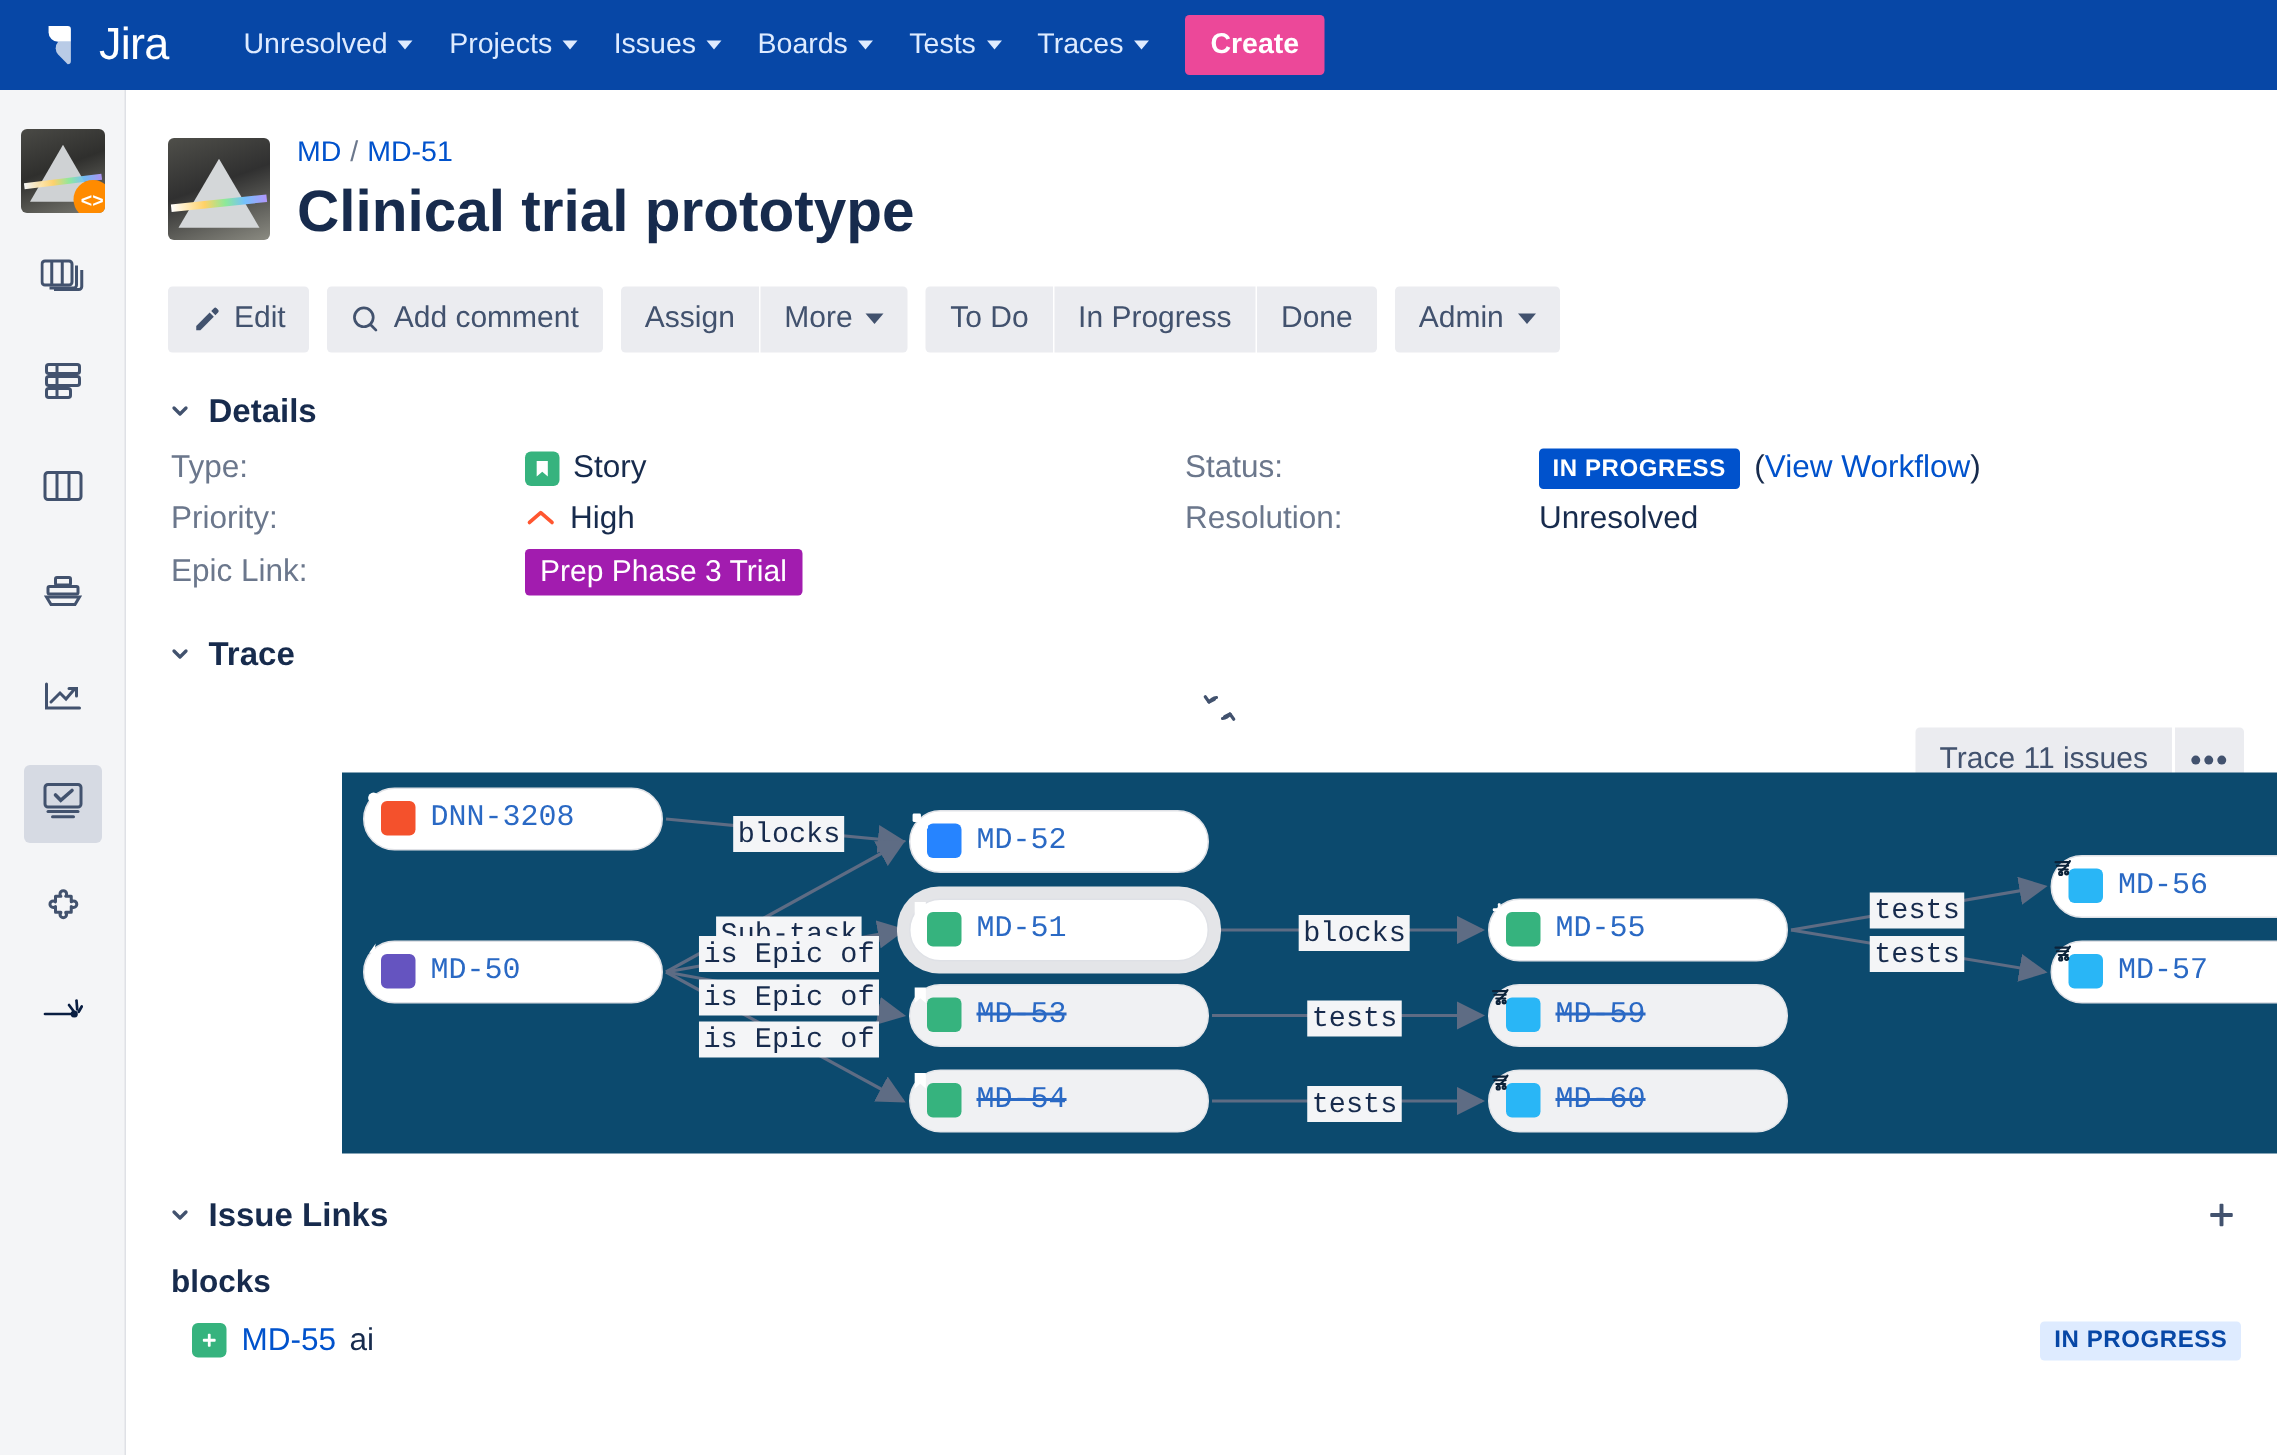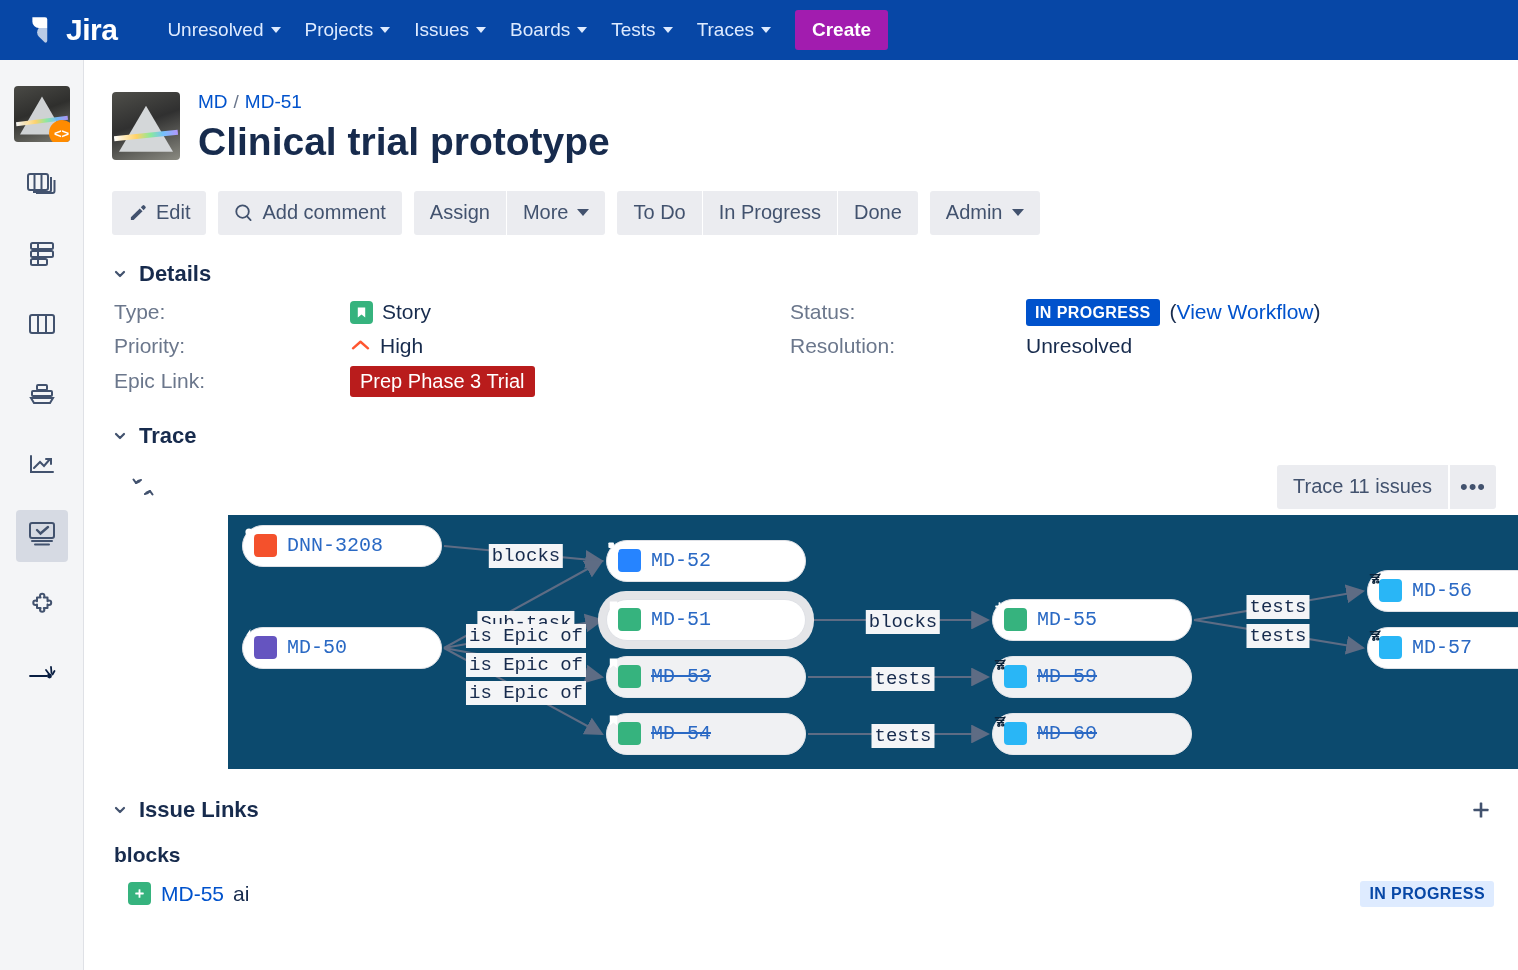--- a/index.html
+++ b/index.html
@@ -12,35 +12,35 @@
   }
 
   
   .topnav {
     position:absolute; top:0; left:0; width:1518px; height:60px;
     background:#0747A6; display:flex; align-items:center;
   }
   .jira-logo { display:flex; align-items:center; margin-left:26px; margin-right:38px; }
   .jira-logo svg { display:block; }
   .jira-word {
-    color:#ffffff; font-size:30px; font-weight:700; letter-spacing:-0.5px;
+    color:#ffffff; font-size:30px; font-weight:400; letter-spacing:-0.5px;
     margin-left:6px; line-height:1;
   }
   .navitems { display:flex; align-items:center; height:100%; }
   .navitem {
     color:#DEEBFF; font-size:19px; padding:0 12px; height:100%;
     display:flex; align-items:center; cursor:pointer; white-space:nowrap;
   }
   .caret-d {
     display:inline-block; width:0; height:0; margin-left:7px;
     border-left:5px solid transparent; border-right:5px solid transparent;
     border-top:6px solid currentColor;
   }
   .create-btn {
-    background:#a21caf; color:#fff; font-size:19px; font-weight:700;
+    background:#ec4899; color:#fff; font-size:19px; font-weight:700;
     padding:9px 17px; border-radius:3px; margin-left:12px; cursor:pointer;
     white-space:nowrap;
   }
 
   
   .sidebar {
     position:absolute; top:60px; left:0; width:84px; height:910px;
     background:#F4F5F7; border-right:1px solid #DFE1E6;
     display:flex; flex-direction:column; align-items:center;
   }
@@ -141,35 +141,35 @@
     row-gap:8px; align-items:center; font-size:21px;
   }
   .dlabel { color:#6B778C; }
   .dvalue { color:#172B4D; display:flex; align-items:center; }
   .type-icon {
     width:23px; height:23px; border-radius:4px; background:#36B37E;
     display:inline-flex; align-items:center; justify-content:center; margin-right:9px; flex:none;
   }
   .prio-icon { margin-right:9px; display:flex; align-items:center; }
   .epic-badge {
-    background:#b91c1c; color:#ffffff; font-size:20px; padding:3px 10px;
+    background:#a21caf; color:#ffffff; font-size:20px; padding:3px 10px;
     border-radius:3px; cursor:pointer; display:inline-block; line-height:1.25;
   }
   .status-badge {
     background:#0052CC; color:#fff; font-size:16px; font-weight:700;
     letter-spacing:.4px; padding:4px 9px; border-radius:3px; margin-right:10px;
     display:inline-block; line-height:1.2;
   }
   .wf-link { color:#0052CC; cursor:pointer; }
   .paren { color:#172B4D; }
 
   
   .trace-wrap { margin:10px 0 0 0; position:relative; }
   .trace-toolbar {
-    display:flex; align-items:center; height:56px; padding:0 22px 0 46px;
+    display:flex; align-items:center; height:56px; padding:0 22px 0 46px;flex-direction:column;
   }
   .refresh-ico { color:#42526E; cursor:pointer; display:flex; align-items:center; }
   .trace-toolbar .right { margin-left:auto; display:flex; }
   .tbtn {
     background:#EBECF0; color:#42526E; font-size:20px; height:44px;
     display:flex; align-items:center; padding:0 16px; cursor:pointer;
     border-radius:3px 0 0 3px; white-space:nowrap;
   }
   .tbtn-more {
     background:#EBECF0; color:#42526E; font-size:22px; height:44px; width:46px;

